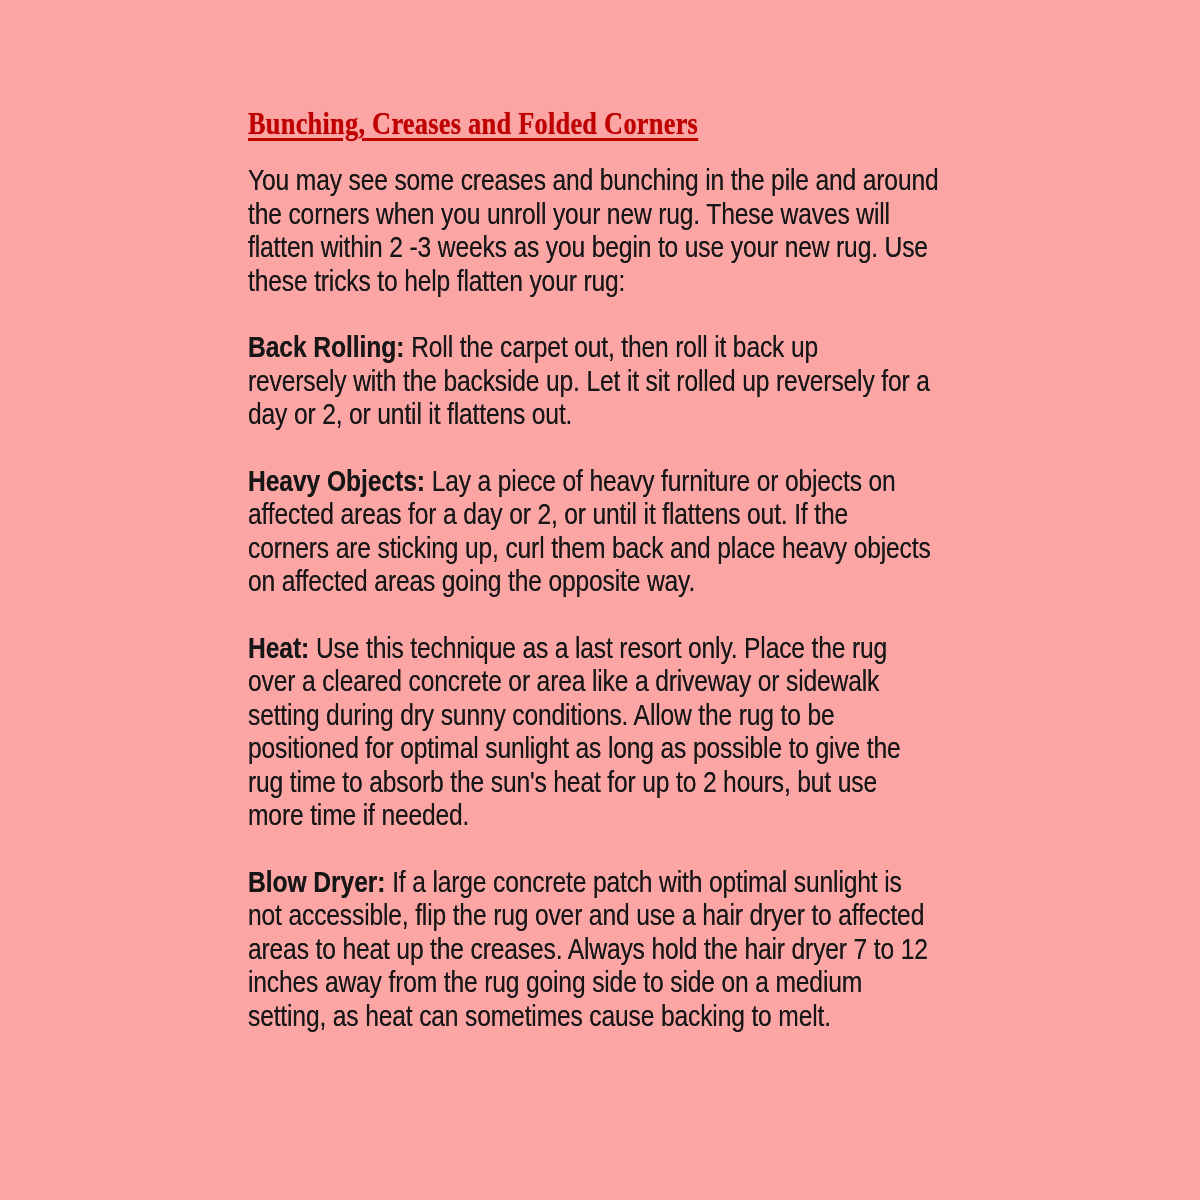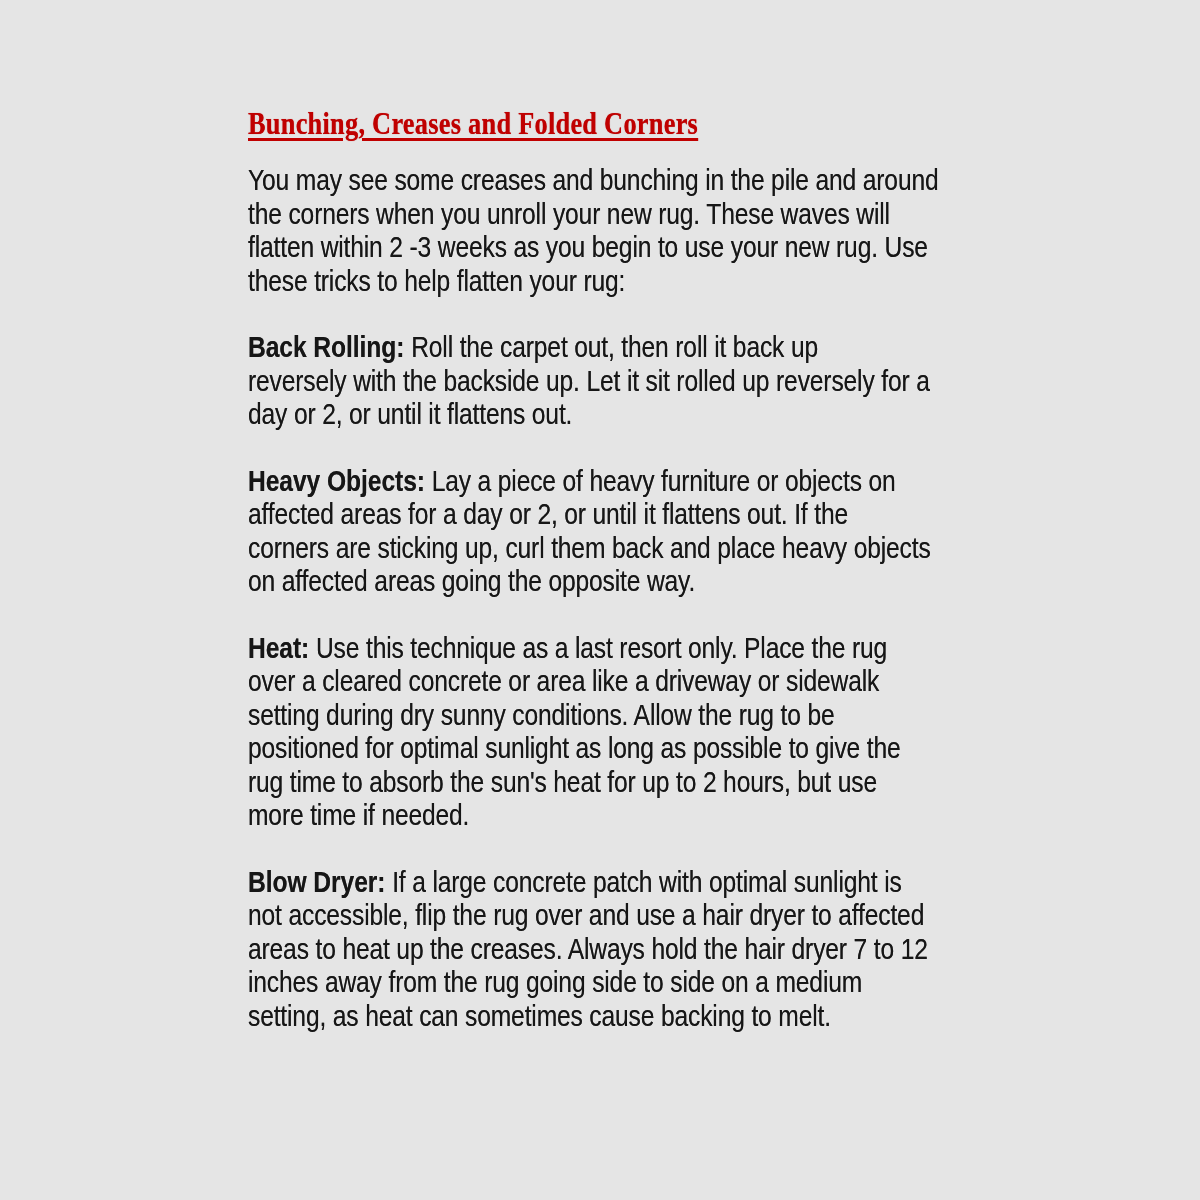--- a/index.html
+++ b/index.html
@@ -4,21 +4,21 @@
 <style>
   html, body {
     margin: 0;
     padding: 0;
     background: #ffffff;
   }
   .page {
     position: relative;
     width: 1200px;
     height: 1200px;
-    background: #e5e5e5;
+    background: #fca5a5;
     overflow: hidden;
   }
   .doc-content {
     position: absolute;
     left: 248px;
     top: 104px;
     width: 840px;
     transform: scaleX(0.85);
     transform-origin: 0 0;
   }

